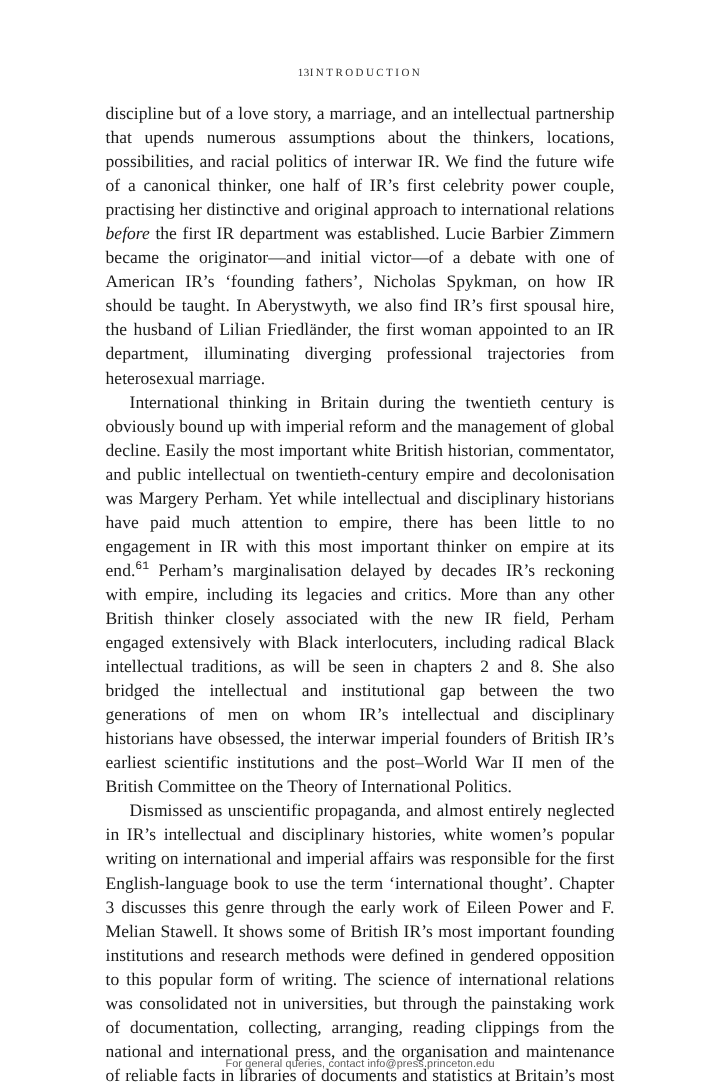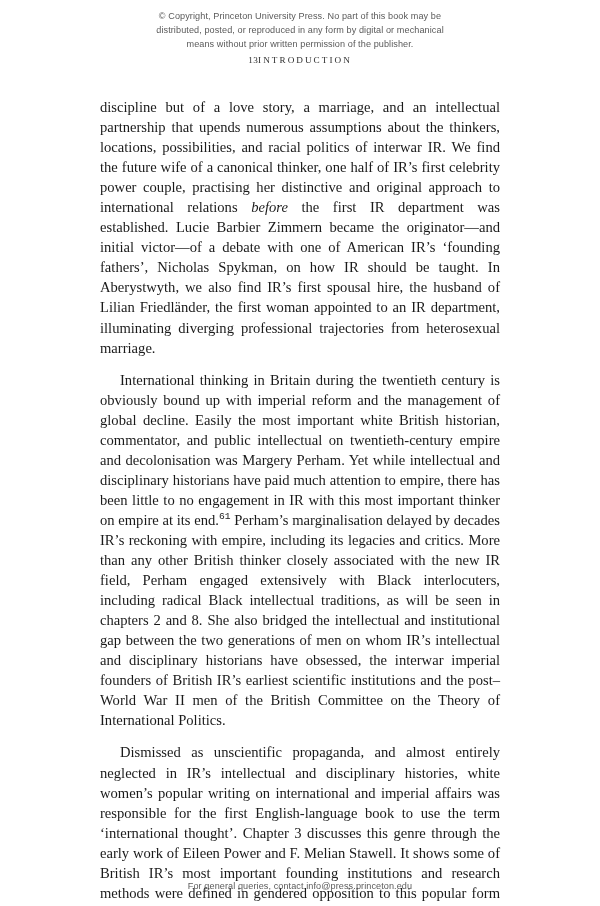--- a/index.html
+++ b/index.html
@@ -56,21 +56,21 @@
     width: 424px;
     font-family: "Liberation Serif", "DejaVu Serif", serif;
     font-size: 14.6px;
     line-height: 20.05px;
     color: #1a1a1a;
     text-align: justify;
     text-justify: inter-word;
     hyphens: none;
   }
   .body-text p {
-    margin: 12px;
+    margin: 0;
     text-indent: 0;
   }
   .body-text p.indented {
     text-indent: 20px;
   }
   .body-text em {
     font-style: italic;
   }
   .body-text sup {
     font-size: 0.66em;
@@ -89,25 +89,20 @@
     color: #5a5a5a;
     letter-spacing: 0.01em;
     white-space: nowrap;
   }
 </style>
 </head>
 <body>
 
 <div class="page">
 
-  <div class="copyright-notice">
-    <span class="cline">© Copyright, Princeton University Press. No part of this book may be</span>
-    <span class="cline">distributed, posted, or reproduced in any form by digital or mechanical</span>
-    <span class="cline">means without prior written permission of the publisher.</span>
-  </div>
 
   <div class="running-head">
     <span class="folio">13</span><span class="chapter-title">INTRODUCTION</span>
   </div>
 
   <div class="body-text">
 
     <p><span>discipline but of a love story, a marriage, and an intellectual partnership that upends numerous assumptions about the thinkers, locations, possibilities, and racial politics of interwar IR. We find the future wife of a canonical thinker, one half of IR’s first celebrity power couple, practising her distinctive and original approach to international relations </span><em>before</em><span> the first IR department was established. Lucie Barbier Zimmern became the originator—and initial victor—of a debate with one of American IR’s ‘founding fathers’, Nicholas Spykman, on how IR should be taught. In Aberystwyth, we also find IR’s first spousal hire, the husband of Lilian Friedländer, the first woman appointed to an IR department, illuminating diverging professional trajectories from heterosexual marriage.</span></p>
 
     <p class="indented"><span>International thinking in Britain during the twentieth century is obviously bound up with imperial reform and the management of global decline. Easily the most important white British historian, commentator, and public intellectual on twentieth-century empire and decolonisation was Margery Perham. Yet while intellectual and disciplinary historians have paid much attention to empire, there has been little to no engagement in IR with this most important thinker on empire at its end.</span><sup>61</sup><span> Perham’s marginalisation delayed by decades IR’s reckoning with empire, including its legacies and critics. More than any other British thinker closely associated with the new IR field, Perham engaged extensively with Black interlocuters, including radical Black intellectual traditions, as will be seen in chapters 2 and 8. She also bridged the intellectual and institutional gap between the two generations of men on whom IR’s intellectual and disciplinary historians have obsessed, the interwar imperial founders of British IR’s earliest scientific institutions and the post–World War II men of the British Committee on the Theory of International Politics.</span></p>

